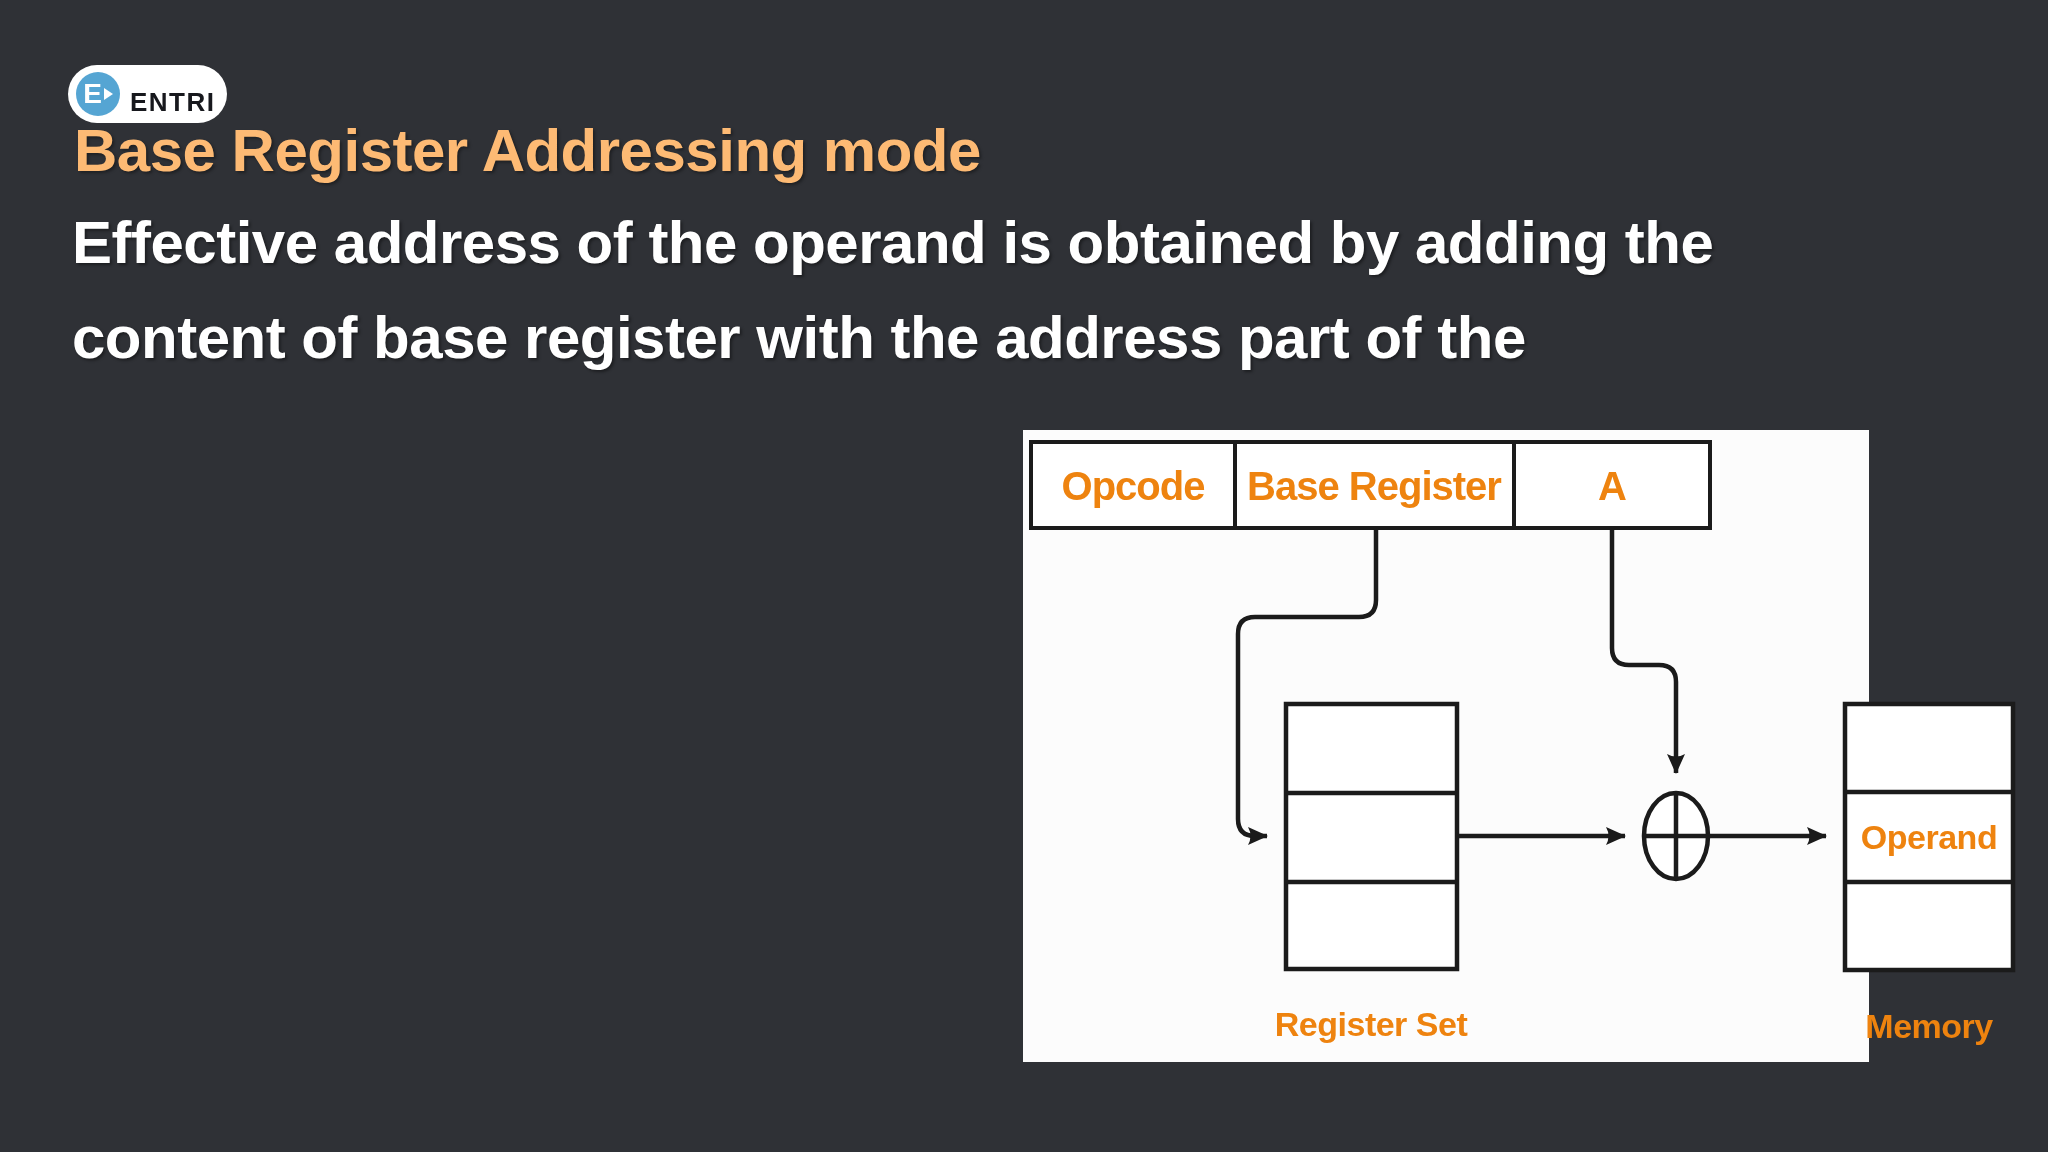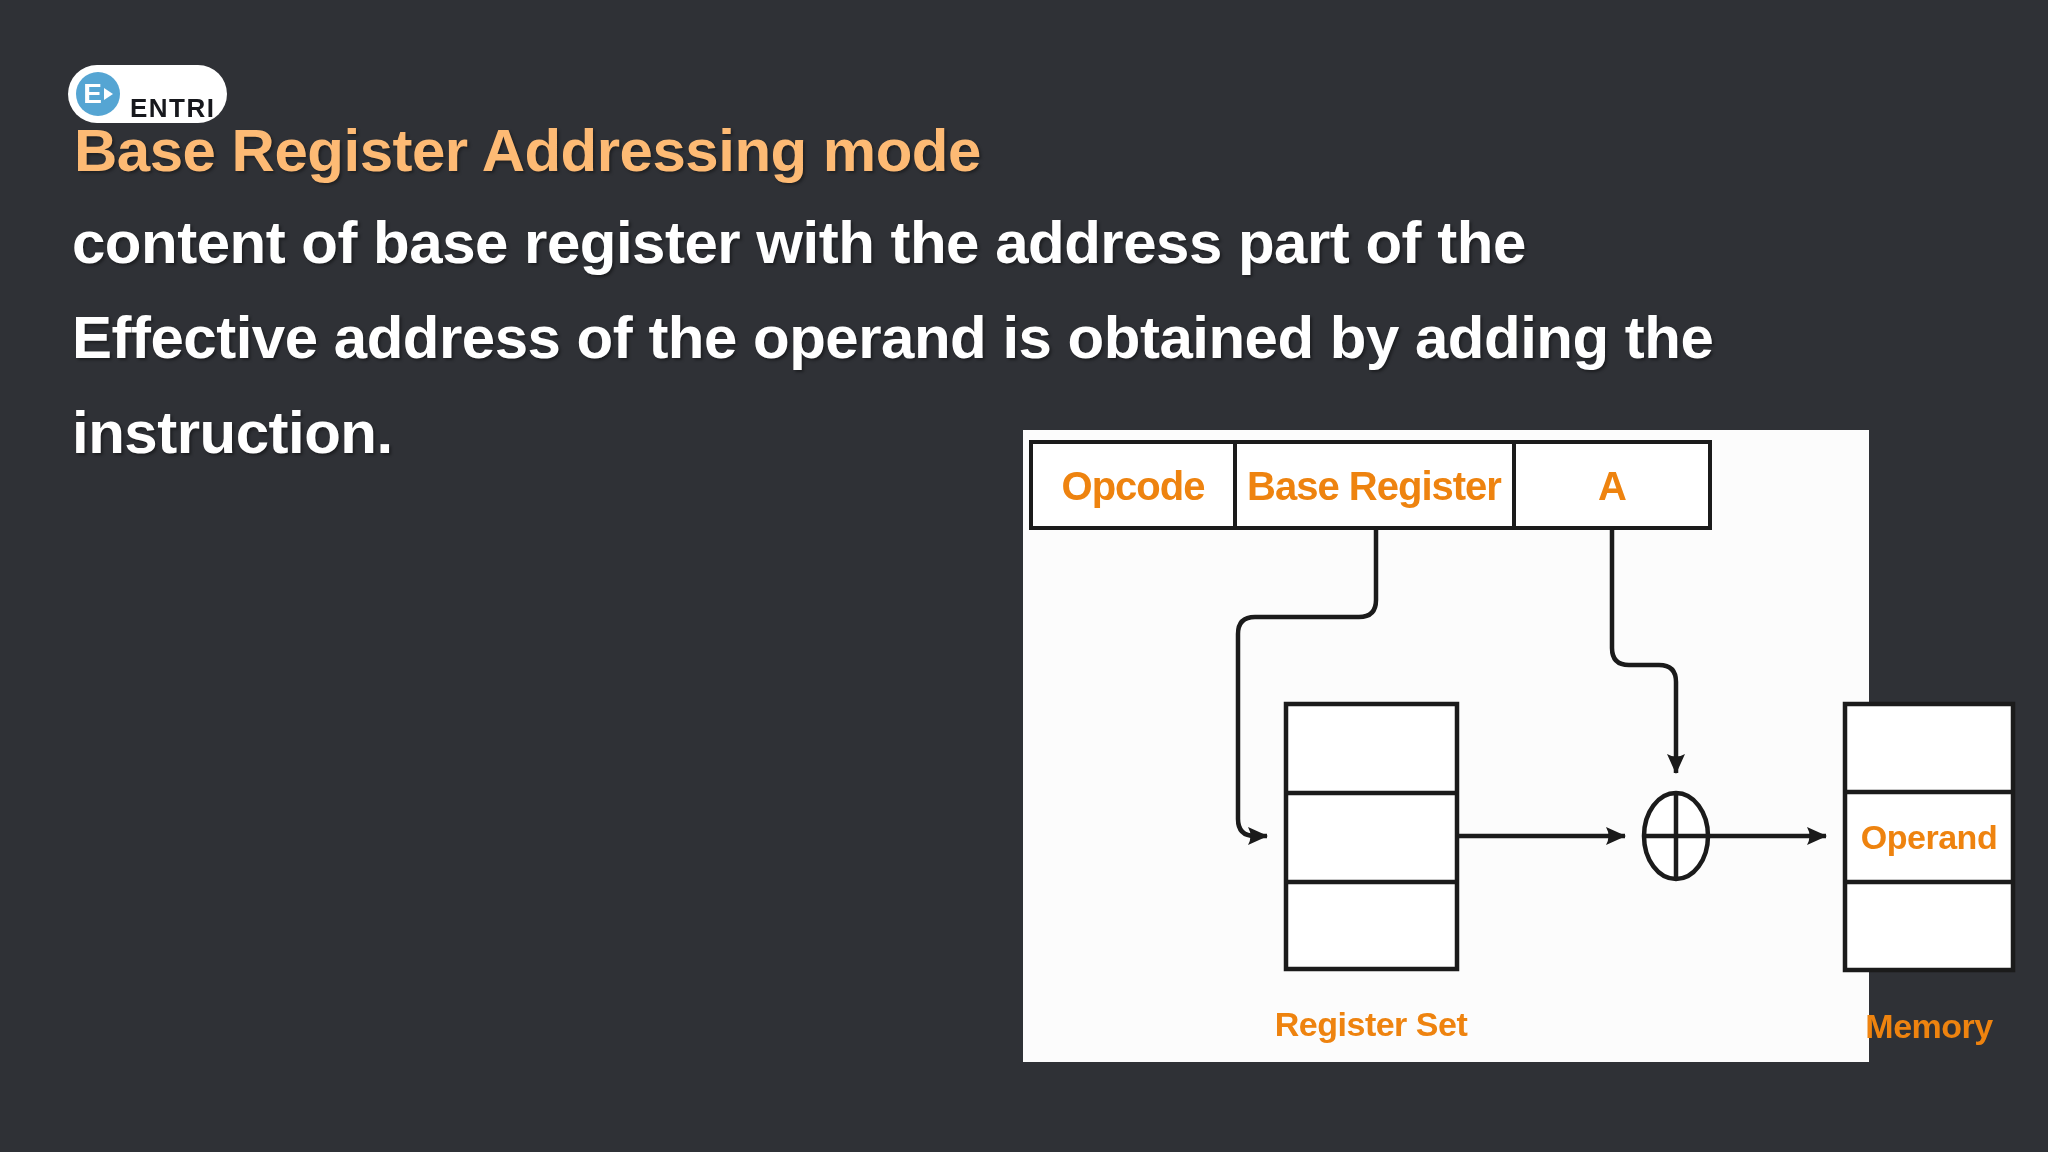--- a/index.html
+++ b/index.html
@@ -22,21 +22,21 @@
     color:#ffffff;font-weight:bold;font-size:28px;line-height:1;
     display:flex;align-items:center;
   }
   .logo-e .tri{
     width:0;height:0;border-left:9px solid #ffffff;
     border-top:6px solid transparent;border-bottom:6px solid transparent;
     margin-left:2px;
   }
   .logo-text{
     position:absolute;left:62px;top:0;height:74px;display:flex;align-items:center;
-    font-size:26px;font-weight:800;letter-spacing:1.5px;color:#17181d;margin-top:6px;
+    font-size:26px;font-weight:800;letter-spacing:1.5px;color:#17181d;
   }
   
   .slide-title{
     position:absolute;left:74px;top:115px;
     font-size:60px;font-weight:bold;color:#fdba74;letter-spacing:-0.5px;
     line-height:1.2;white-space:nowrap;
     text-shadow:2px 2px 3px rgba(0,0,0,.35);
   }
   .slide-body{
     position:absolute;left:72px;top:195px;width:1930px;
@@ -69,23 +69,22 @@
         <span>E</span>
         <span class="tri"></span>
       </span>
     </span>
     <span class="logo-text">ENTRI</span>
   </div>
 
   <div class="slide-title">Base Register Addressing mode</div>
 
   <div class="slide-body">
+    <div>Effective address of the operand is obtained by adding the</div>
     <div>content of base register with the address part of the</div>
-    <div>Effective address of the operand is obtained by adding the</div>
-    <div>instruction.</div>
   </div>
 
   <div class="diagram-panel">
     <svg viewBox="0 0 1014 632">
       <defs>
         <marker id="arrow" markerUnits="userSpaceOnUse" markerWidth="26" markerHeight="22" refX="19" refY="9" orient="auto">
           <path d="M0,0 L20,9 L0,18 Q5,9 0,0 Z" fill="#1b1b1b"></path>
         </marker>
       </defs>
 

